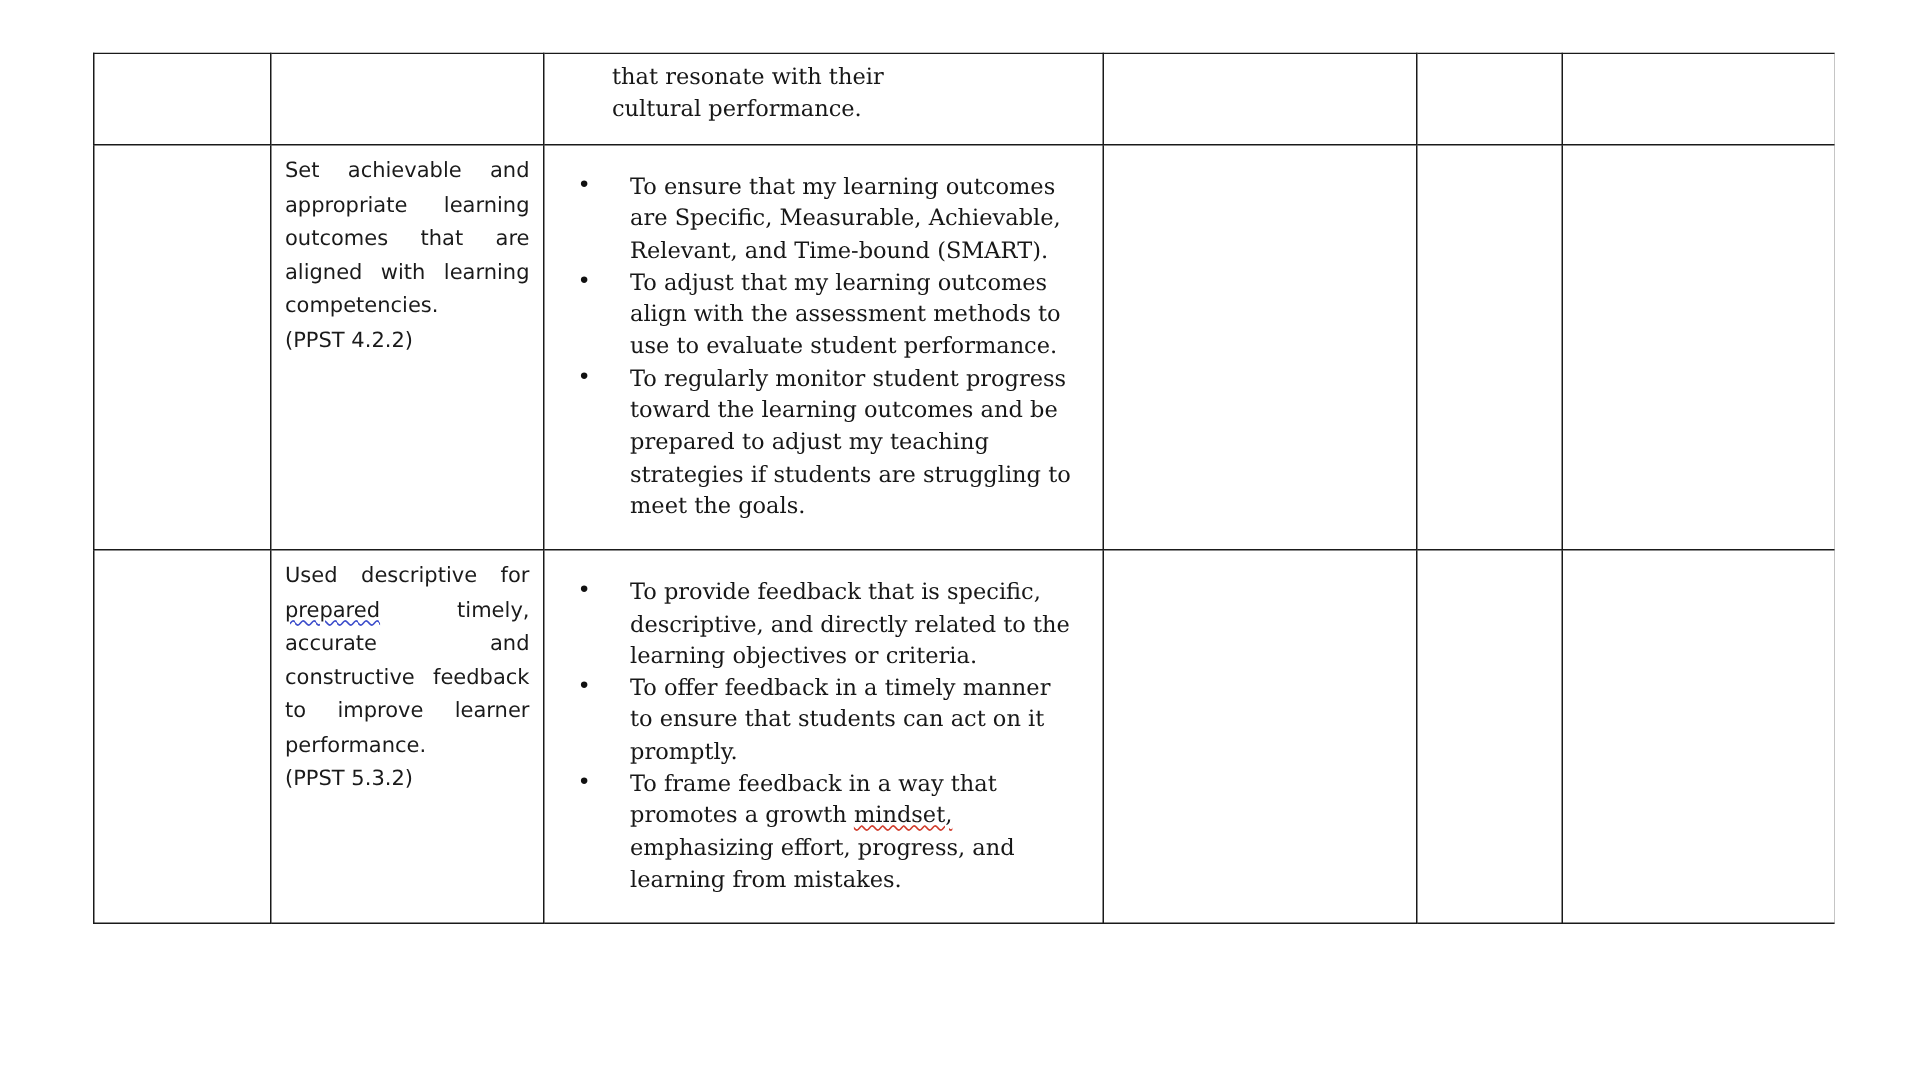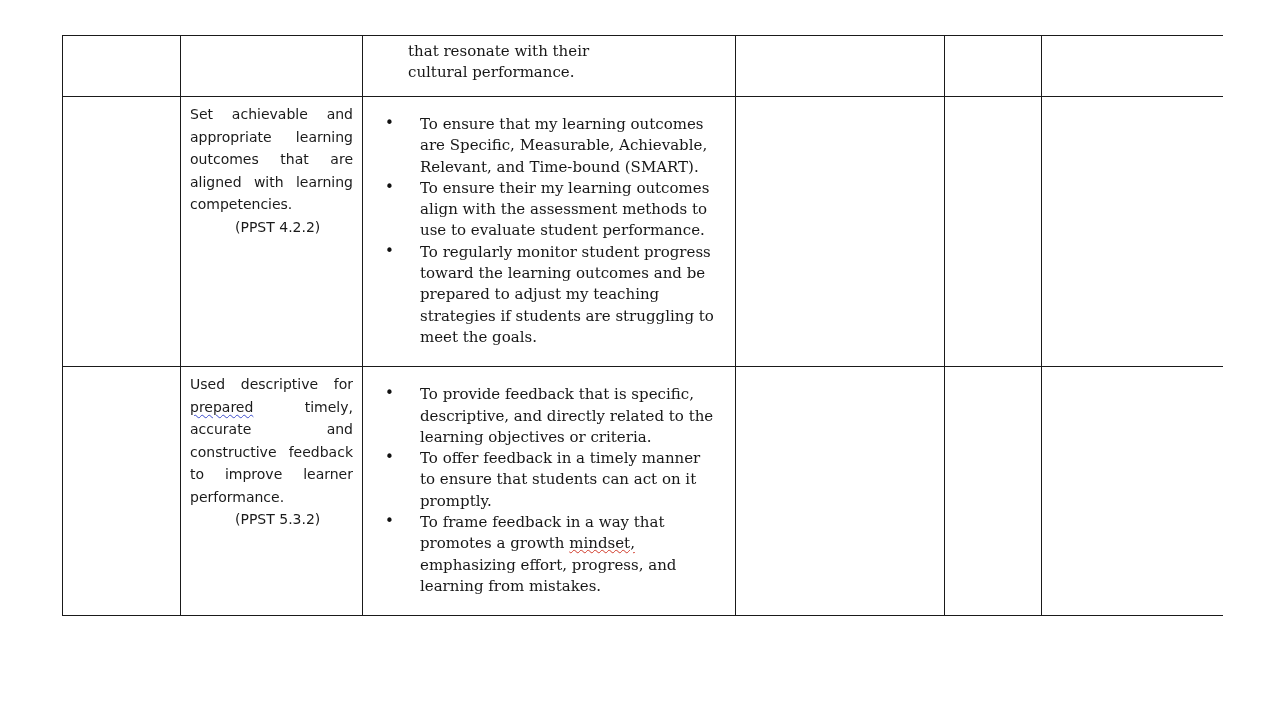--- a/index.html
+++ b/index.html
@@ -64,21 +64,20 @@
     text-align: justify;
     text-justify: inter-word;
     padding: 6px 9px 7px 9px;
     hyphens: none;
   }
   .c2-text p {
     margin: 0;
   }
   .c2-text p.last-line {
     text-align: left;
-    margin-left: 45px;
   }
 
   
   .sq-blue {
     text-decoration: underline;
     text-decoration-style: wavy;
     text-decoration-color: #3b4cca;
     text-decoration-thickness: 1px;
     text-underline-offset: 2px;
   }
@@ -161,21 +160,21 @@
           <td>
             <div class="c2-text">
               <p>Set achievable and appropriate learning outcomes that are aligned with learning competencies.</p>
               <p class="last-line">(PPST 4.2.2)</p>
             </div>
           </td>
           <td>
             <div class="c3-text">
               <ul>
                 <li>To ensure that my learning outcomes are Specific, Measurable, Achievable, Relevant, and Time-bound (SMART).</li>
-                <li>To ensure their my learning outcomes align with the assessment methods to use to evaluate student performance.</li>
+                <li>To adjust that my learning outcomes align with the assessment methods to use to evaluate student performance.</li>
                 <li>To regularly monitor student progress toward the learning outcomes and be prepared to adjust my teaching strategies if students are struggling to meet the goals.</li>
               </ul>
             </div>
           </td>
           <td class="empty-cell"></td>
           <td class="empty-cell"></td>
           <td class="empty-cell"></td>
         </tr>
 
         <tr>

